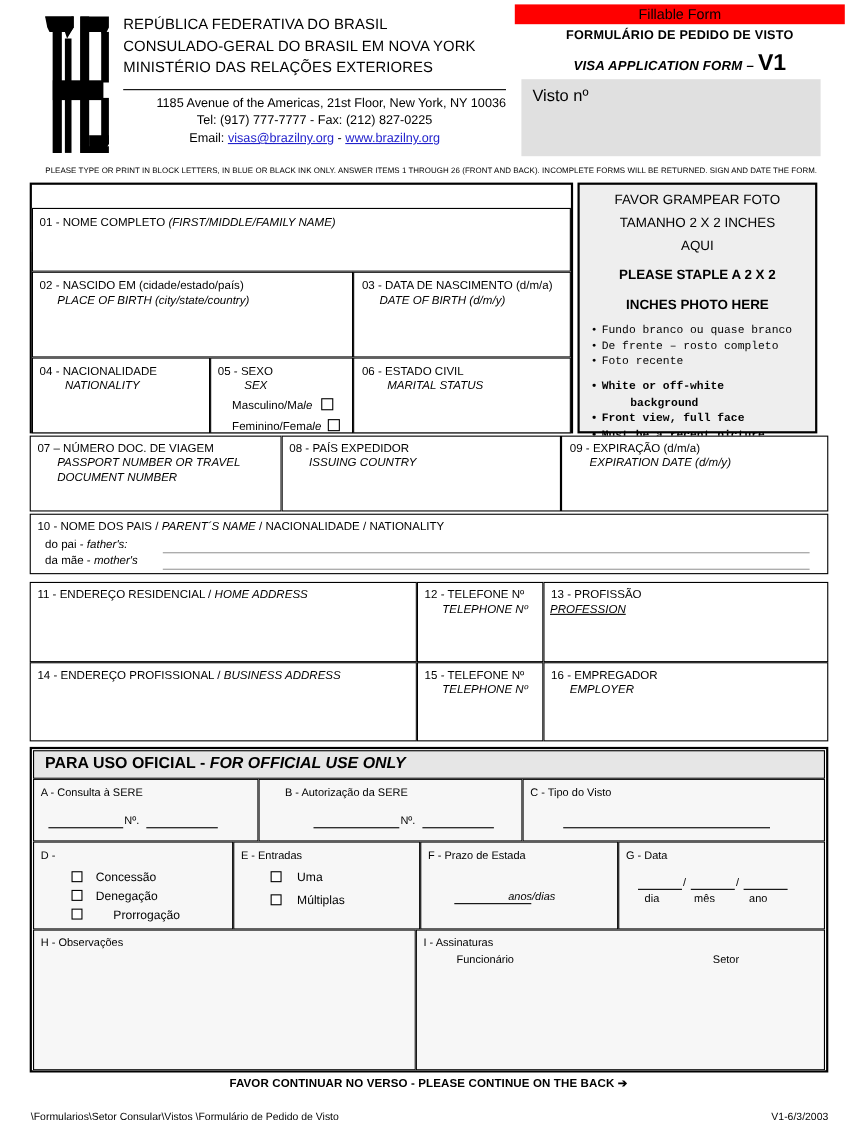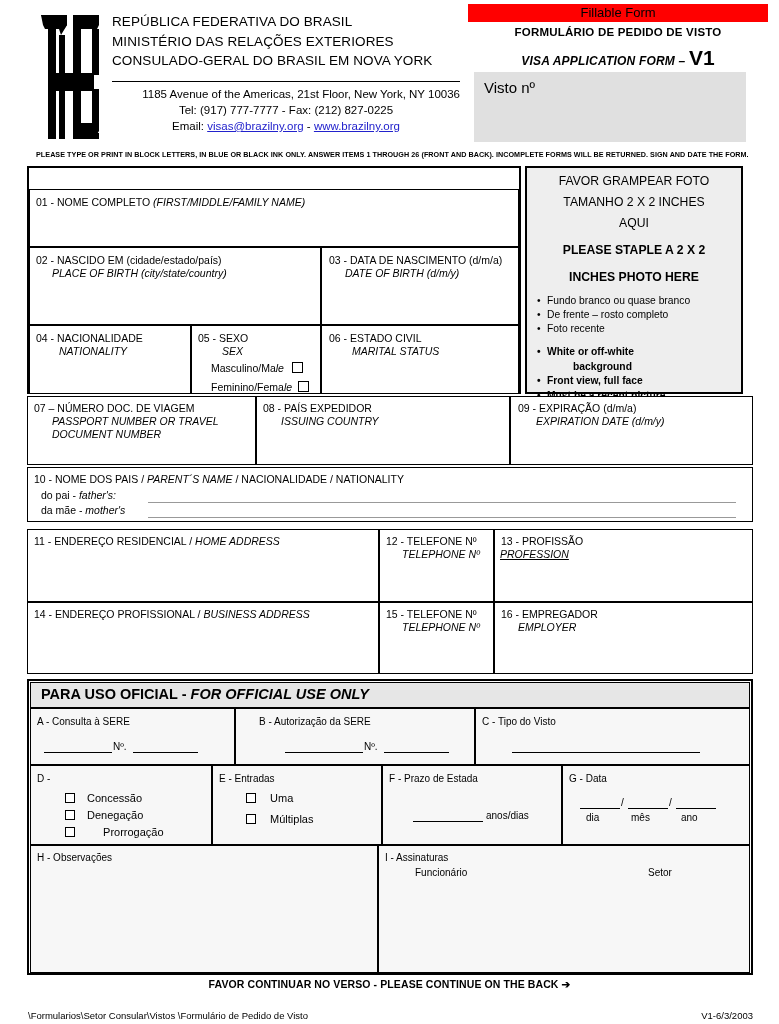--- a/index.html
+++ b/index.html
@@ -26,40 +26,40 @@
      background:#ff0000;color:#000;font-size:13px;line-height:18px;text-align:center;}
   .hdr-pt{position:absolute;left:468px;top:26px;width:300px;text-align:center;
      font-size:11.5px;font-weight:bold;letter-spacing:.2px;}
   .hdr-en{position:absolute;left:468px;top:46px;width:300px;text-align:center;
      font-size:12px;font-weight:bold;font-style:italic;letter-spacing:.2px;}
   .hdr-en .v1{font-size:21px;font-style:normal;font-weight:bold;letter-spacing:0;}
   .visto{position:absolute;left:474px;top:72px;width:272px;height:70px;background:#e0e0e0;}
   .visto span{position:absolute;left:10px;top:7px;font-size:15px;}
 
   .instr{position:absolute;left:36px;top:150px;width:712px;
-     font-size:7.2px;font-weight:bold;letter-spacing:.05px;white-space:nowrap;
+     font-size:7.2px;font-weight:normal;letter-spacing:.05px;white-space:nowrap;
      font-variant:small-caps;text-align:center;}
 
   
   .bx{position:absolute;box-sizing:border-box;border:1px solid #000;background:#fff;}
   .bx.thick{border:2px solid #000;}
   .lbl{position:absolute;font-size:10.5px;line-height:13px;white-space:nowrap;}
   .lbl.it{font-style:italic;}
 
   
   .sec-title{position:absolute;box-sizing:border-box;background:#e6e6e6;
      border:1px solid #000;font-size:12px;font-weight:bold;line-height:16px;padding:1px 0 0 8px;}
   .sec-title i{font-style:italic;}
 
   
   .photo{position:absolute;left:525px;top:166px;width:218px;height:228px;
      box-sizing:border-box;border:2px solid #000;background:#eeeeee;}
   .photo .pt{margin:5px 6px 0 6px;text-align:center;font-size:12.2px;line-height:16px;}
   .photo .en{margin:11px 8px 0 8px;text-align:center;font-size:12.2px;font-weight:bold;line-height:16px;}
-  .photo ul{margin:9px 0 0 0;padding:0 8px 0 20px;list-style:none;}
+  .photo ul{margin:9px 0 0 0;padding:0 8px 0 20px;list-style:none;font-family:Liberation Mono, monospace;}
   .photo ul li{font-size:10.3px;line-height:14px;position:relative;}
   .photo ul li:before{content:"\2022";position:absolute;left:-10px;top:0;}
   .photo ul.b li{font-weight:bold;line-height:14.5px;}
   .photo ul.b{margin-top:9px;}
   .photo ul.b li.ind{padding-left:26px;}
   .photo ul.b li.ind:before{content:"";}
 
   
   .cb{display:inline-block;width:10px;height:10px;border:1.4px solid #000;
       background:#fff;vertical-align:-1px;box-sizing:border-box;}
@@ -104,22 +104,22 @@
         <path d="M41,110 L59,110 L59,118 L54,126 L41,126 Z"></path>
         <path d="M33,118 L41,126 L59,126 L59,120 L36,120 Z"></path>
         <rect x="33" y="2" width="8" height="124"></rect>
         <rect x="52" y="16" width="7" height="46"></rect>
         <rect x="52" y="76" width="7" height="42"></rect>
       </g>
     </svg>
 
     <div class="hdr-left">
       <div class="hdr-line">REPÚBLICA FEDERATIVA DO BRASIL</div>
+      <div class="hdr-line">CONSULADO-GERAL DO BRASIL EM NOVA YORK</div>
       <div class="hdr-line">MINISTÉRIO DAS RELAÇÕES EXTERIORES</div>
-      <div class="hdr-line">CONSULADO-GERAL DO BRASIL EM NOVA YORK</div>
     </div>
     <div class="hdr-rule"></div>
 
     <div class="hdr-contact">
       <div class="c first">1185 Avenue of the Americas, 21st Floor, New York, NY  10036</div>
       <div class="c">Tel: (917) 777-7777 - Fax: (212) 827-0225</div>
       <div class="c"><span>Email: </span><a class="lnk" href="#">visas@brazilny.org</a><span> - </span><a class="lnk" href="#">www.brazilny.org</a></div>
     </div>
 
     <div class="fillable">Fillable Form</div>
@@ -287,21 +287,21 @@
     <span style="margin-left:11px;">Uma</span>
   </div>
   <div class="chk-row" style="left:246px;top:811px;">
     <span class="cb"></span>
     <span style="margin-left:11px;">Múltiplas</span>
   </div>
 
   <div class="offbx" style="left:382px;top:765px;width:180px;height:80px;"></div>
   <div class="olbl" style="left:389px;top:772px;">F -  Prazo de Estada</div>
   <div class="uline" style="left:413px;top:821px;width:70px;"></div>
-  <div class="olbl" style="left:486px;top:809px;">anos/dias</div>
+  <div class="olbl" style="left:462px;top:809px;font-style:italic;">anos/dias</div>
 
   <div class="offbx" style="left:562px;top:765px;width:188px;height:80px;"></div>
   <div class="olbl" style="left:569px;top:772px;">G -  Data</div>
   <div class="uline" style="left:580px;top:808px;width:40px;"></div>
   <div class="olbl" style="left:621px;top:796px;">/</div>
   <div class="uline" style="left:628px;top:808px;width:40px;"></div>
   <div class="olbl" style="left:669px;top:796px;">/</div>
   <div class="uline" style="left:676px;top:808px;width:40px;"></div>
   <div class="olbl" style="left:586px;top:811px;">dia</div>
   <div class="olbl" style="left:631px;top:811px;">mês</div>

